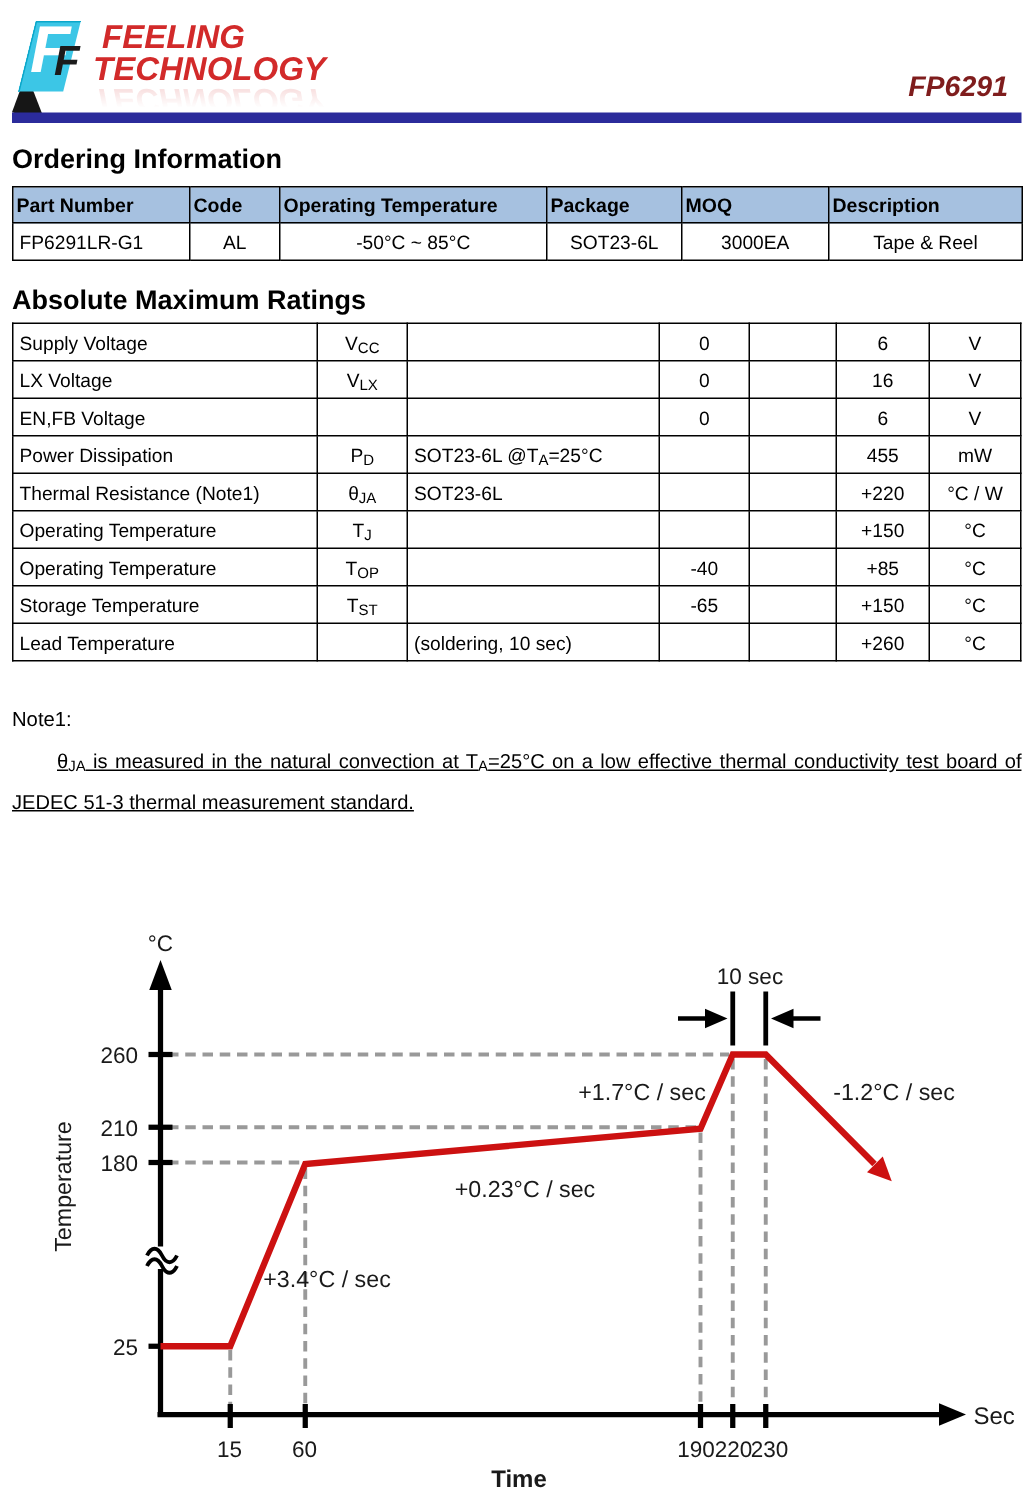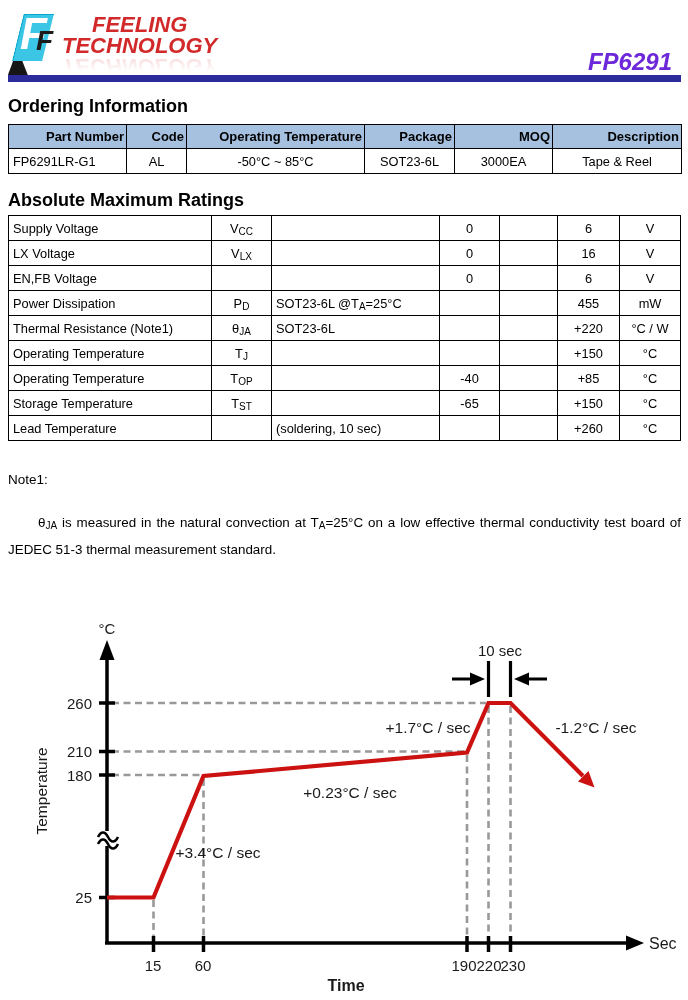--- a/index.html
+++ b/index.html
@@ -12,48 +12,48 @@
   .logo-teal{position:absolute;left:8px;top:0;width:30px;height:47px;background:#3cc6e6;
              transform:skewX(-14deg);box-shadow:1px 1px 0 #0aa6c9 inset;}
   .logo-f-white{position:absolute;left:10px;top:-4px;font-style:italic;font-weight:900;
                 font-size:44px;color:#fff;line-height:48px;}
   .logo-f-dark{position:absolute;left:26px;top:12px;font-style:italic;font-weight:800;
                font-size:28px;color:#1b1b1b;line-height:30px;}
   .logo-swoosh{position:absolute;left:-2px;top:38px;width:42px;height:24px;background:#161616;
                clip-path:polygon(0 95%,20% 0,32% 28%,48% 100%,10% 100%);}
   .wordmark{position:absolute;left:52px;top:2px;font-style:italic;font-weight:bold;
             color:#d22a2a;white-space:nowrap;}
-  .wm1{font-size:22px;line-height:21px;margin-left:30px;letter-spacing:0;}
+  .wm1{font-size:22px;line-height:21px;margin-left:6px;letter-spacing:0;}
   .wm2{font-size:22px;line-height:21px;letter-spacing:0;}
   .wordmark-reflect{position:absolute;left:52px;top:44px;transform:scaleY(-1);opacity:.20;
             font-style:italic;font-weight:bold;color:#d22a2a;white-space:nowrap;
             -webkit-mask-image:linear-gradient(to top,rgba(0,0,0,.9),transparent 75%);
             mask-image:linear-gradient(to top,rgba(0,0,0,.9),transparent 75%);}
-  .part-no{position:absolute;right:16px;top:48px;font-size:24px;font-weight:bold;
-           font-style:italic;color:#6d28d9;}
+  .part-no{position:absolute;right:16px;top:48px;font-size:19px;font-weight:bold;
+           font-style:italic;color:#7f1d1d;}
   .header-rule{position:absolute;left:8px;top:75px;width:673px;height:7px;background:#2b2b9b;}
 
   
   .sec-title{position:absolute;left:8px;font-size:18px;font-weight:bold;text-align:right;}
 
   
   table{border-collapse:collapse;table-layout:fixed;}
   .dtable{position:absolute;left:8px;border:1.5px solid #000;}
   .dtable th{background:#a6c1e0;font-size:13px;font-weight:bold;border:1px solid #000;
-             padding:0 2px;text-align:right;}
+             padding:0 2px;text-align:left;}
   .dtable td{font-size:12.8px;border:1px solid #000;padding:0 2px;text-align:center;
              white-space:nowrap;overflow:hidden;}
   .dtable td.l{text-align:left;padding-left:4px;}
   sub{font-size:10px;vertical-align:-2px;line-height:0;}
 
   
   .note{position:absolute;left:8px;top:472px;width:673px;}
   .note-label{font-size:13.5px;font-weight:normal;}
-  .note-body{margin-top:22px;font-size:13.4px;line-height:27px;text-align:justify;
-             text-indent:30px;}
+  .note-body{margin-top:7px;font-size:13.4px;line-height:27px;text-align:justify;
+             text-indent:30px;text-decoration:underline;}
 
   
   .chart{position:absolute;left:0;top:608px;width:688px;height:392px;}
   .chart text{fill:#1a1a1a;font-family:"Liberation Sans",sans-serif;}
 </style>
 </head>
 <body>
 
 <div class="page">
 

